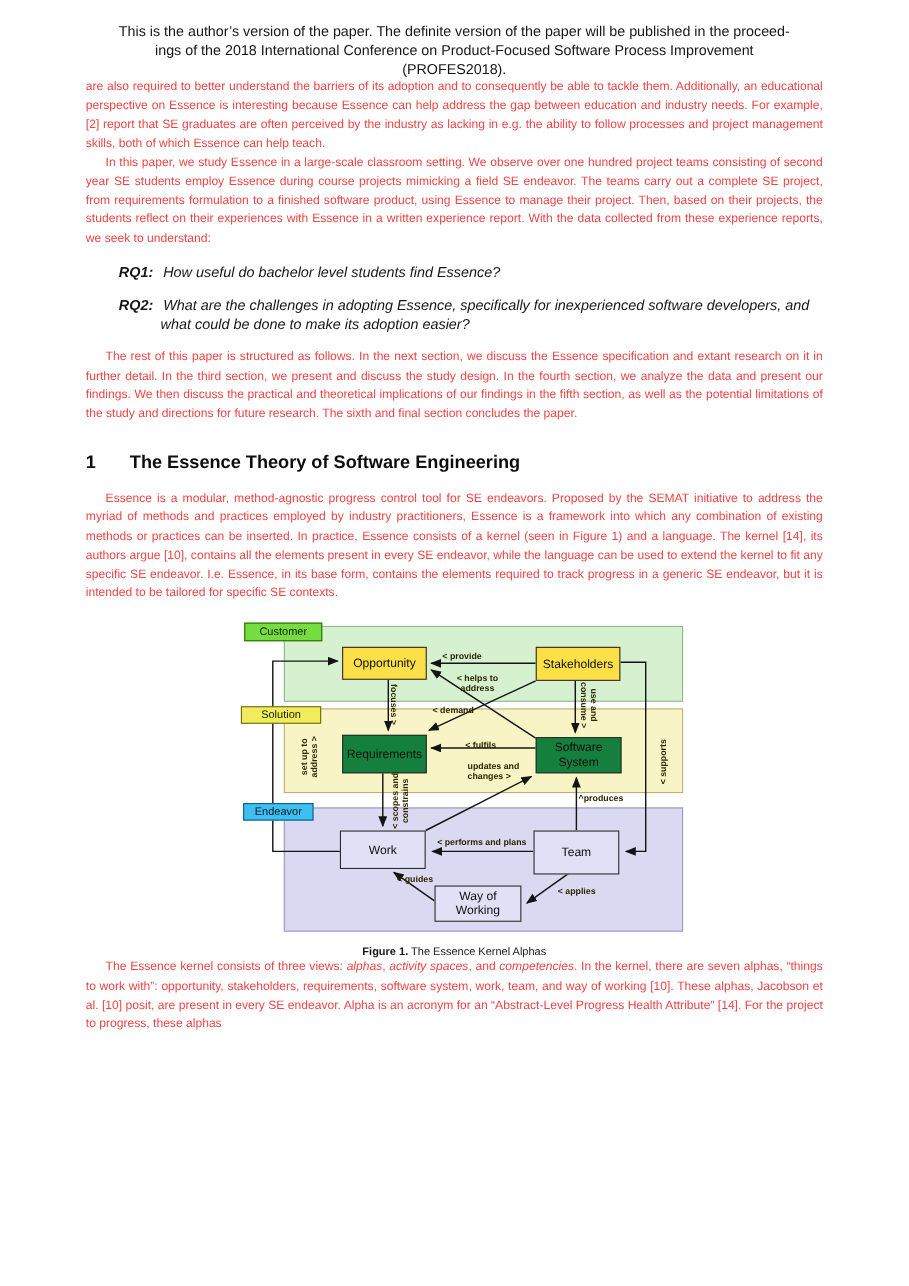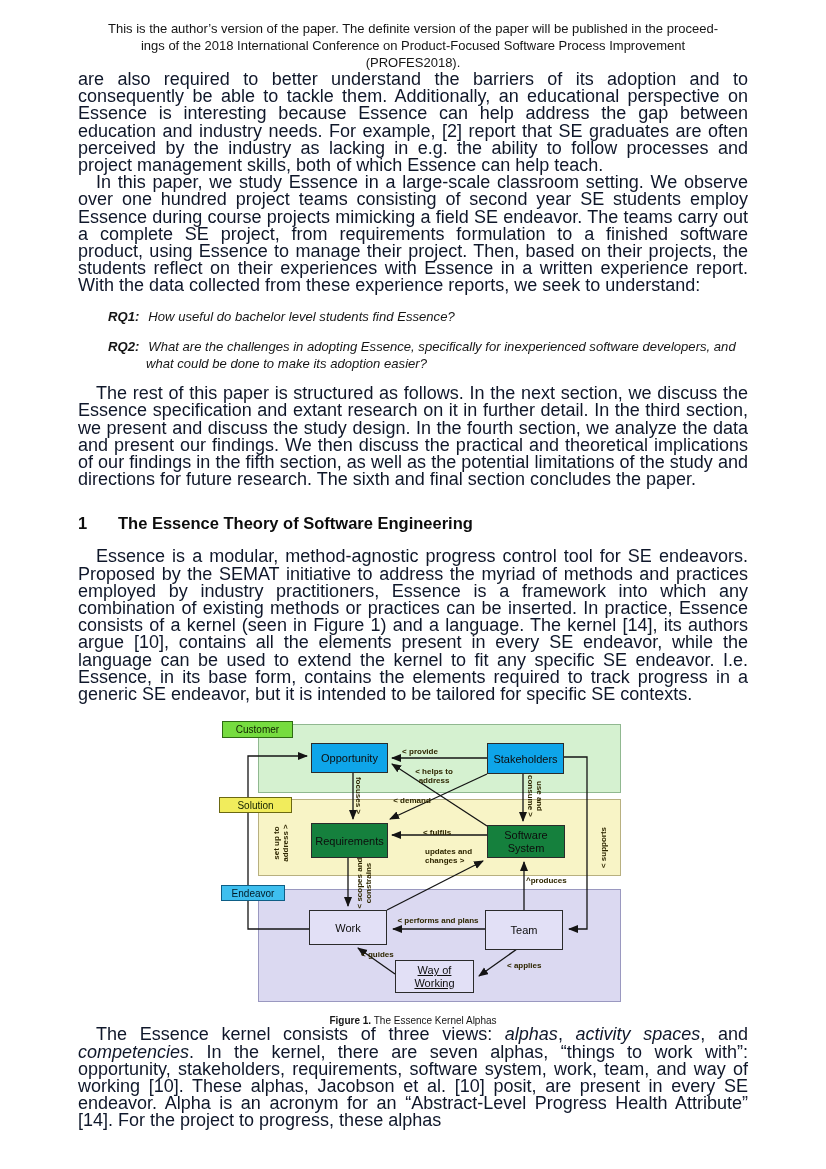--- a/index.html
+++ b/index.html
@@ -4,21 +4,21 @@
 <style>
   * { box-sizing: border-box; }
   html,body { margin:0; padding:0; }
   body {
     width:826px; height:1169px; background:#ffffff;
     font-family:"Liberation Sans", sans-serif; color:#111;
   }
   .page { position:relative; width:826px; height:1169px; overflow:hidden; background:#fff; }
   .header-notice { margin:20px 84px 0; text-align:center; font-size:13px; line-height:17px; color:#151515; }
   .content { margin:0 78px; }
-  p.body { font-size:18px; line-height:17.2px; text-align:justify; margin:0; color:#0f172a; }
+  p.body { font-size:11px; line-height:17.2px; text-align:justify; margin:0; color:#ef4444; }
   .first-para { margin-top:26px; }
   .indent { text-indent:18px; }
   .rq {
     margin:13px 0 0 30px; padding-left:38px; text-indent:-38px;
     font-style:italic; font-size:13.1px; line-height:17.2px; color:#151515;
   }
   .rq-label { font-weight:bold; margin-right:9px; }
   .section-heading { margin:26px 0 15px; font-size:16.5px; font-weight:bold; color:#0d0d0d; }
   .sec-num { display:inline-block; width:40px; }
   .figure-wrap { margin-top:13px; }
@@ -32,30 +32,30 @@
     padding-top:1px; color:#102000; z-index:3;
   }
   .chip-customer { left:4px; top:5px;   width:71px; height:17px; background:#76dc3f; border:1.5px solid #2e6b12; }
   .chip-solution { left:1px; top:81px;  width:73px; height:16px; background:#f1ec5c; border:1.5px solid #6b6812; }
   .chip-endeavor { left:3px; top:169px; width:64px; height:16px; background:#3ebfef; border:1.5px solid #0e5e86; color:#001a26; }
   .alpha {
     position:absolute; display:flex; align-items:center; justify-content:center;
     text-align:center; font-size:11px; line-height:12.5px; color:#0d0d0d;
     border:1px solid #2b2b2b; z-index:2; padding:1px;
   }
-  .alpha-customer { background:#0ea5e9; }
+  .alpha-customer { background:#fde047; }
   .alpha-solution { background:#15803d; }
   .alpha-endeavor { background:#e2e0f6; }
   .a-opportunity   { left:93px;  top:27px;  width:77px; height:30px; }
   .a-stakeholders  { left:269px; top:27px;  width:77px; height:31px;text-align:right; }
   .a-requirements  { left:93px;  top:107px; width:77px; height:35px; }
   .a-softwaresys   { left:269px; top:109px; width:78px; height:33px; }
   .a-work          { left:91px;  top:194px; width:78px; height:35px; }
   .a-team          { left:267px; top:194px; width:78px; height:40px; }
-  .a-wayofworking  { left:177px; top:244px; width:79px; height:33px;text-decoration:underline; }
+  .a-wayofworking  { left:177px; top:244px; width:79px; height:33px; }
   .rel {
     position:absolute; font-size:8px; font-weight:bold; line-height:9px;
     color:#2e2600; white-space:pre-line; z-index:2;
   }
   .rel.center { text-align:center; }
   .rot-cw  { transform:rotate(90deg); }
   .rot-ccw { transform:rotate(-90deg); }
   svg.arrows { position:absolute; left:0; top:0; z-index:1; }
   .caption { text-align:center; font-size:10px; margin-top:9px; color:#151515; }
   .cap-label { font-weight:bold; }

